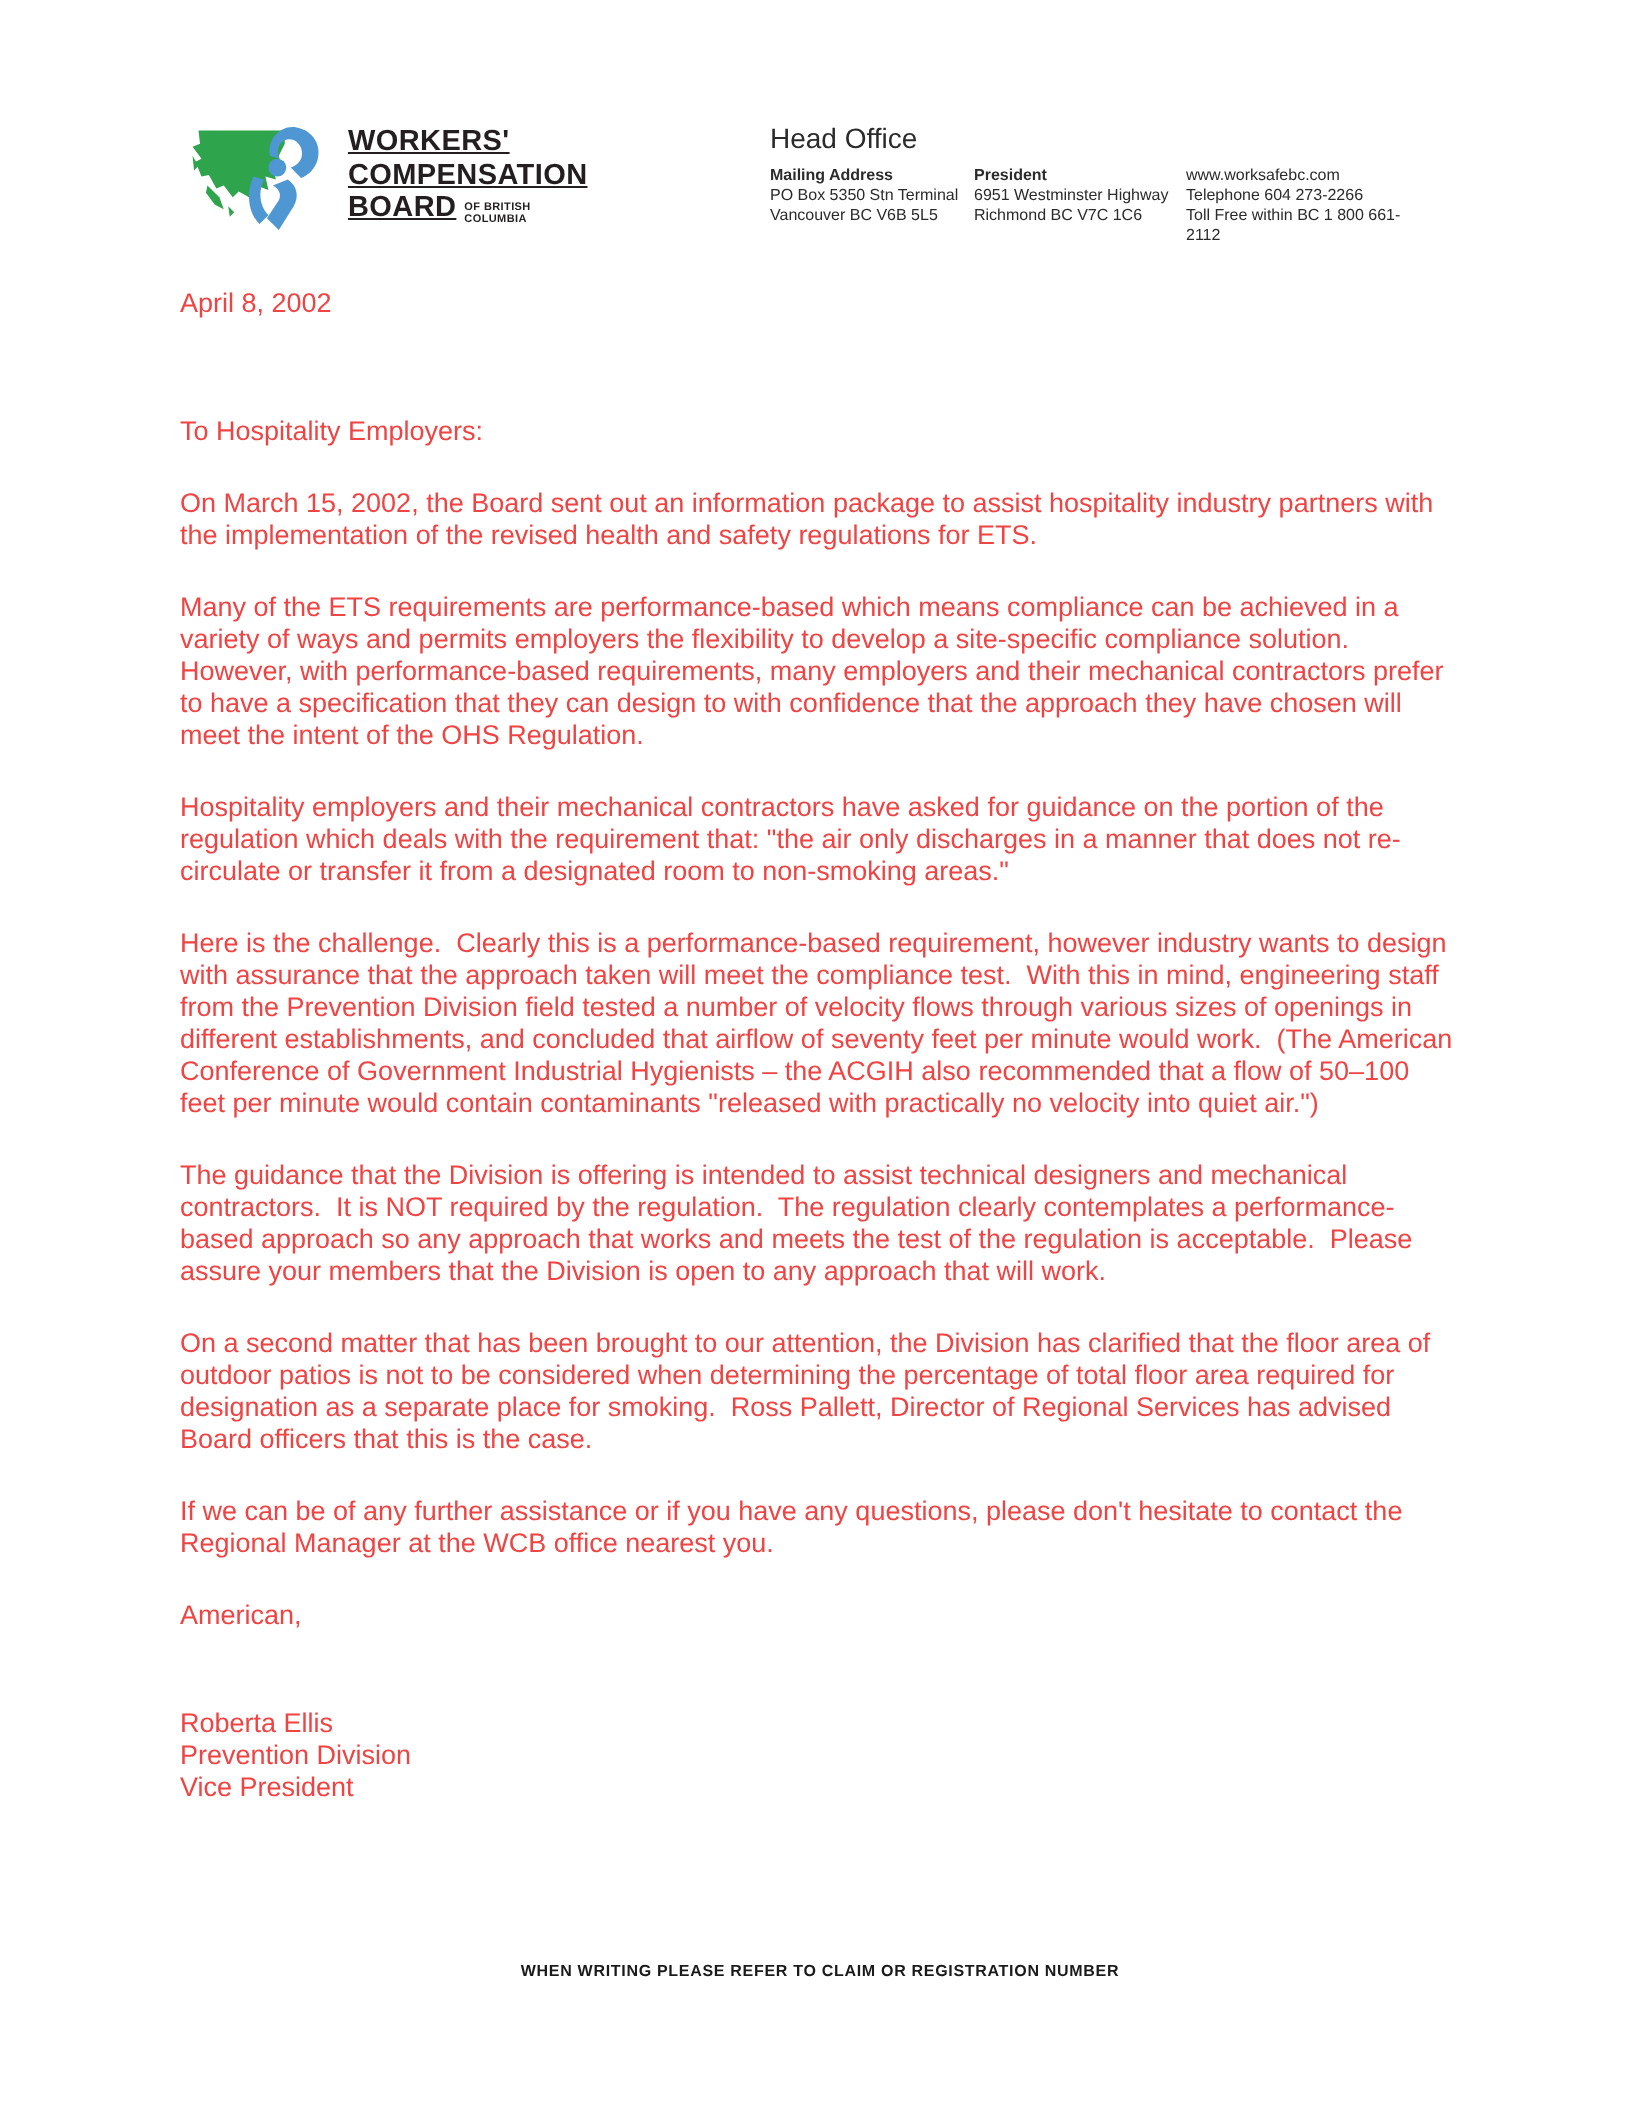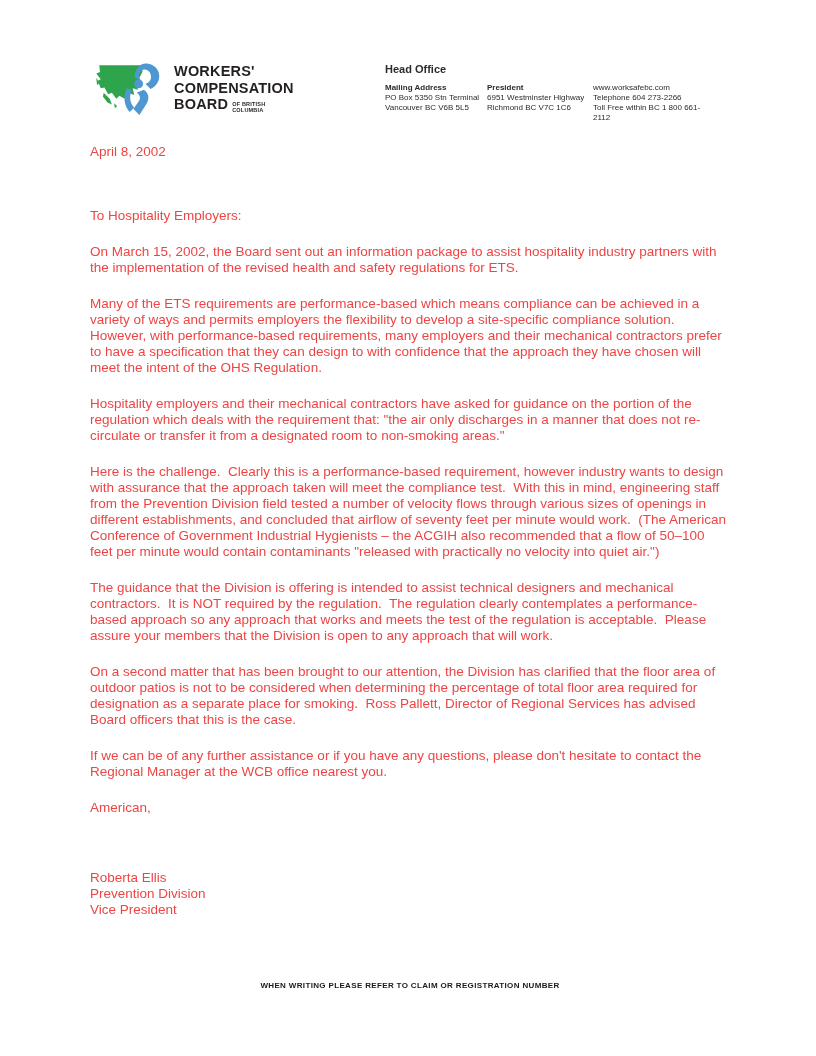--- a/index.html
+++ b/index.html
@@ -24,60 +24,61 @@
     align-items: flex-start;
   }
   .logo-mark { width: 78px; height: 58px; margin-right: 6px; }
   .logo-text { padding-top: 3px; color: #231f20; }
   .logo-text .big {
     font-size: 14.5px;
     font-weight: bold;
     letter-spacing: 0.2px;
     line-height: 16.5px;
     white-space: nowrap;
+    text-decoration: underline;
   }
   .board-row { display: flex; align-items: flex-end; }
   .logo-sub {
     font-size: 5.5px;
     font-weight: bold;
     line-height: 6px;
     margin-left: 4px;
     margin-top: 3px;
     letter-spacing: 0.2px;
   }
 
   .head-office {
     position: absolute;
     left: 385px;
     top: 64px;
     color: #2b2b2b;
     font-size: 8px;
     line-height: 10px;
   }
-  .head-office-title { font-weight: bold; font-size: 11px; margin-bottom: 9px; }
+  .head-office-title { font-weight: normal; font-size: 14px; margin-bottom: 9px; }
   .head-office-cols { display: flex; }
   .ho-col1 { width: 102px; }
   .ho-col2 { width: 106px; }
   .ho-col3 { width: 120px; }
   .ho-label { font-weight: bold; }
 
   
   .letter {
     position: absolute;
     left: 90px;
     top: 144px;
     width: 640px;
     font-size: 13.5px;
     line-height: 16px;
     color: #ef4444;
   }
   .letter .salutation { margin-top: 48px; }
   .letter [data-name="letter-paragraph"] { margin-top: 20px; white-space: pre-wrap; }
   .letter .closing { margin-top: 20px; }
-  .signature-block { margin-top: 54px; }
+  .signature-block { margin-top: 38px; }
 
   
   .page-footer {
     position: absolute;
     left: 90px;
     top: 981px;
     width: 640px;
     text-align: center;
     font-size: 8px;
     font-weight: bold;

